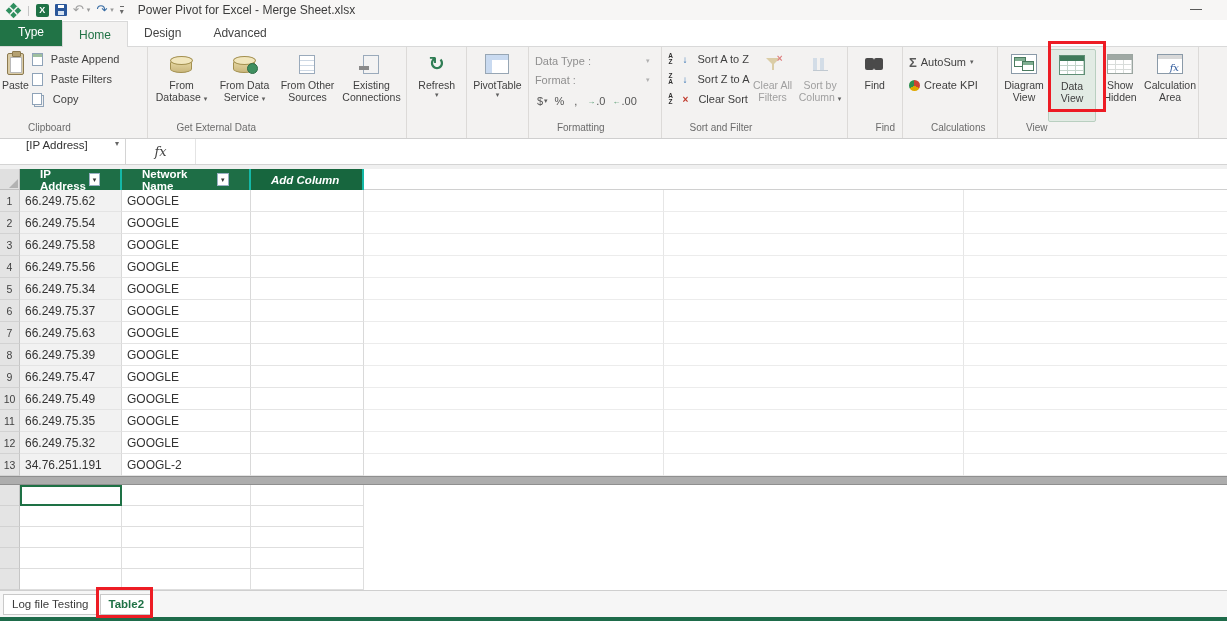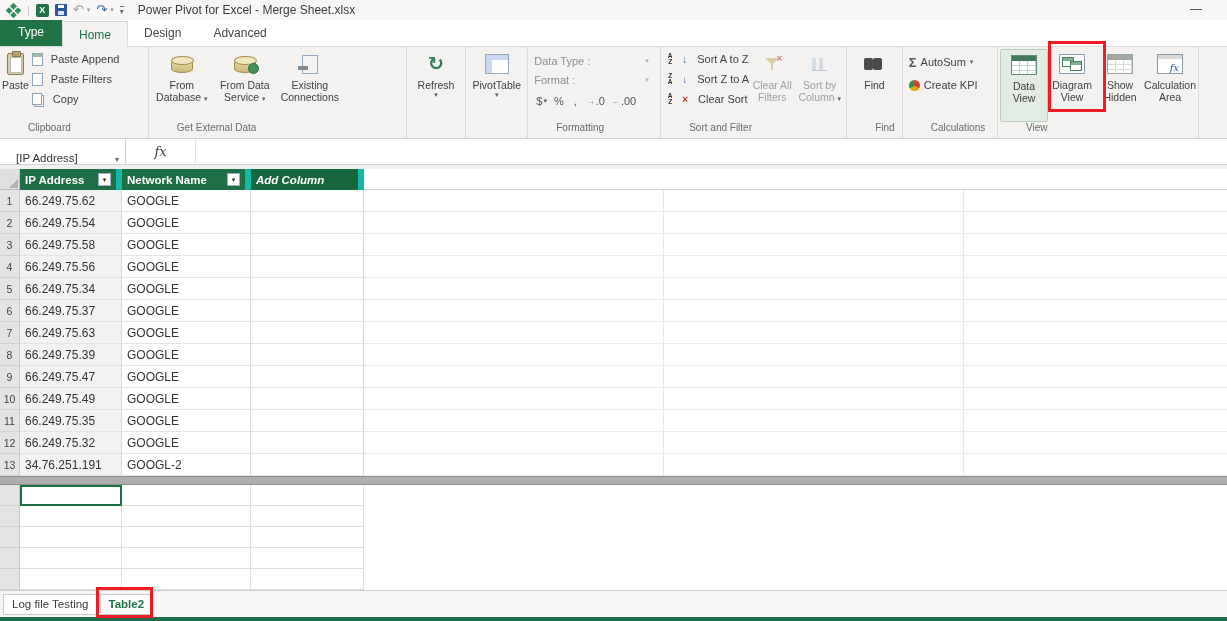--- a/index.html
+++ b/index.html
@@ -101,32 +101,32 @@
   .fmt-col { display:flex; flex-direction:column; width:100%; padding:2px 4px 0 4px; }
   .fmt-row { display:flex; align-items:center; height:19px; color:#8f8f8f;gap:47px; }
   .fmt-row .lbl { width:64px; }
   .fmt-row .dd { color:#b0b0b0; }
   .fmt-btnrow { display:flex; align-items:center; gap:3px; margin-top:3px; color:#555; }
   .fmt-btn { min-width:13px; height:18px; display:flex; align-items:center; justify-content:center; padding:0 2px; gap:1px; }
   .garr { color:#3f8f5f; font-size:8px; }
 
   
   .formulabar { height:26px; display:flex; align-items:stretch; background:#fff; border-bottom:1px solid #d4d4d4; }
-  .namebox { width:126px; display:flex; align-items:flex-end; padding:0 6px 0 16px; border-right:1px solid #d4d4d4; font-size:11.5px; color:#333; }
+  .namebox { width:126px; display:flex; align-items:flex-start; padding:0 6px 0 26px; border-right:1px solid #d4d4d4; font-size:11.5px; color:#333; }
   .nb-dd { margin-left:auto; font-size:8px; color:#666; }
   .nb-dd::after{content:"▾"}
   .fxbox { width:70px; display:flex; align-items:center; justify-content:center; font-family:"DejaVu Serif",serif; font-style:italic; font-size:13px; color:#444; border-right:1px solid #e4e4e4; }
   .fbar-input { flex:1; background:#fff; }
   .gapstrip { height:4px; background:#f0f0f0; }
 
   
   .gridhead { height:21px; display:flex; }
   .corner { width:20px; background:#e0e0e0; border-right:1px solid #bfbfbf; border-bottom:1px solid #bfbfbf; position:relative; }
   .corner::after { content:""; position:absolute; right:1px; bottom:1px; border-style:solid; border-width:0 0 9px 9px; border-color:transparent transparent #b2b2b2 transparent; }
-  .hcell { display:flex; align-items:center; padding:0 5px; color:#fff; font-size:11.5px; font-weight:600; border-right:6px solid #14b8a6; }
+  .hcell { display:flex; align-items:center; padding:0 20px; color:#fff; font-size:11.5px; font-weight:600; border-right:2px solid #14b8a6; }
   .hcell.ip { width:102px; background:#1e6e46; }
   .hcell.net { width:129px; background:#1e6e46; }
   .hcell.add { width:113px; background:#17663e; font-style:italic; }
   .hrest { flex:1; background:#fff; border-bottom:1px solid #d0d0d0; }
   .filter-btn { margin-left:auto; width:13px; height:13px; background:#fff; border:1px solid #9ab0c4; display:flex; align-items:center; justify-content:center; font-size:7px; color:#333; }
   .filter-btn::after{content:"▾"}
 
   .grow { display:flex; height:22px; font-size:12px; }
   .rn { width:20px; background:#e4e4e4; border-right:1px solid #c6c6c6; border-bottom:1px solid #d2d2d2; display:flex; align-items:center; justify-content:center; font-size:10.5px; color:#3f3f3f; flex:none; }
   .c { display:flex; align-items:center; padding:0 5px; border-right:1px solid #d9d9d9; border-bottom:1px solid #e4e4e4; }
@@ -218,20 +218,26 @@
           <span class="ic">
               <span class="i-db"></span>
             </span>
           <span class="txt"><span>From Database</span> <span class="dd"></span></span>
         </div>
         <div class="bigbtn" style="width:64px">
           <span class="ic">
               <span class="i-db svc"></span>
             </span>
           <span class="txt"><span>From Data Service</span> <span class="dd"></span></span>
+        </div>
+        <div class="bigbtn" style="width:62px">
+          <span class="ic">
+              <span class="i-src"></span>
+            </span>
+          <span class="txt">From Other Sources</span>
         </div>
         <div class="bigbtn" style="width:66px">
           <span class="ic">
               <span class="i-conn"></span>
             </span>
           <span class="txt">Existing Connections</span>
         </div>
       </div>
       <div class="rg-label">Get External Data</div>
     </div>
@@ -357,31 +363,31 @@
         <div class="medbtn">
           <span class="i-kpi"></span>
           <span>Create KPI</span>
         </div>
       </div>
       <div class="rg-label">Calculations</div>
     </div>
 
     <div class="rg g-view">
       <div class="rg-body">
+        <div class="bigbtn viewbtn" style="width:49px">
+          <span class="ic">
+              <span class="i-dgv"></span>
+            </span>
+          <span class="txt">Diagram View</span>
+        </div>
         <div class="bigbtn viewbtn active" style="width:49px">
           <span class="ic">
               <span class="i-dv"></span>
             </span>
           <span class="txt">Data View</span>
-        </div>
-        <div class="bigbtn viewbtn" style="width:49px">
-          <span class="ic">
-              <span class="i-dgv"></span>
-            </span>
-          <span class="txt">Diagram View</span>
         </div>
         <div class="bigbtn viewbtn" style="width:49px">
           <span class="ic">
               <span class="i-sh"></span>
             </span>
           <span class="txt">Show Hidden</span>
         </div>
         <div class="bigbtn viewbtn" style="width:52px">
           <span class="ic">
               <span class="i-ca"></span>

